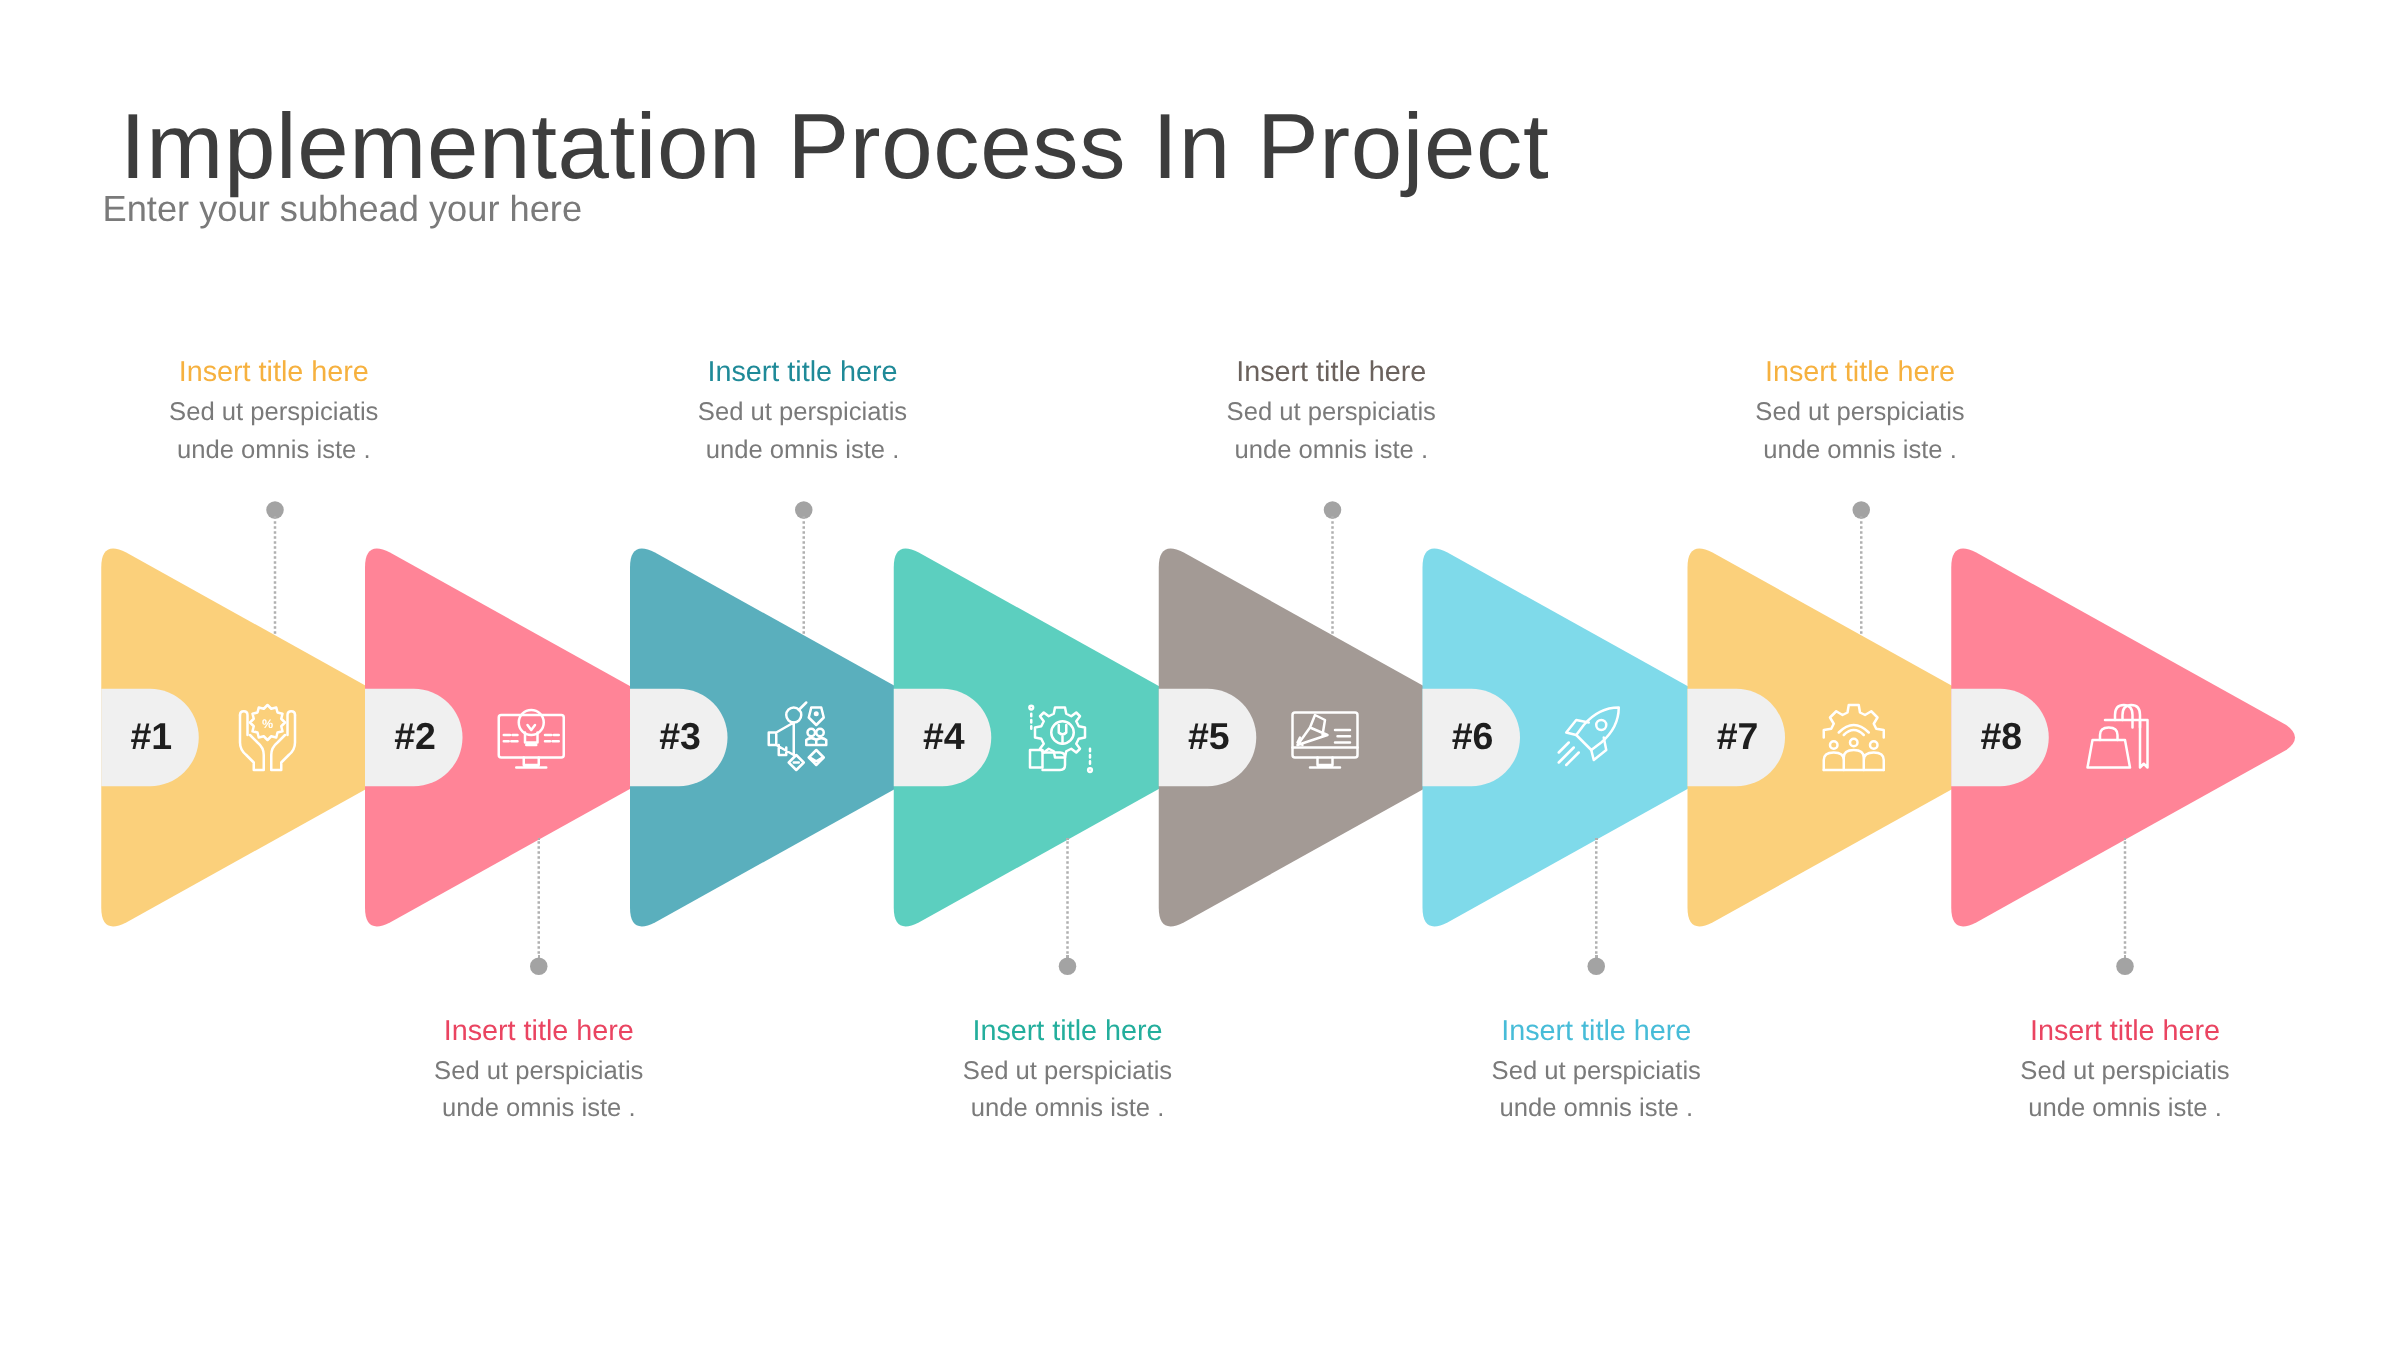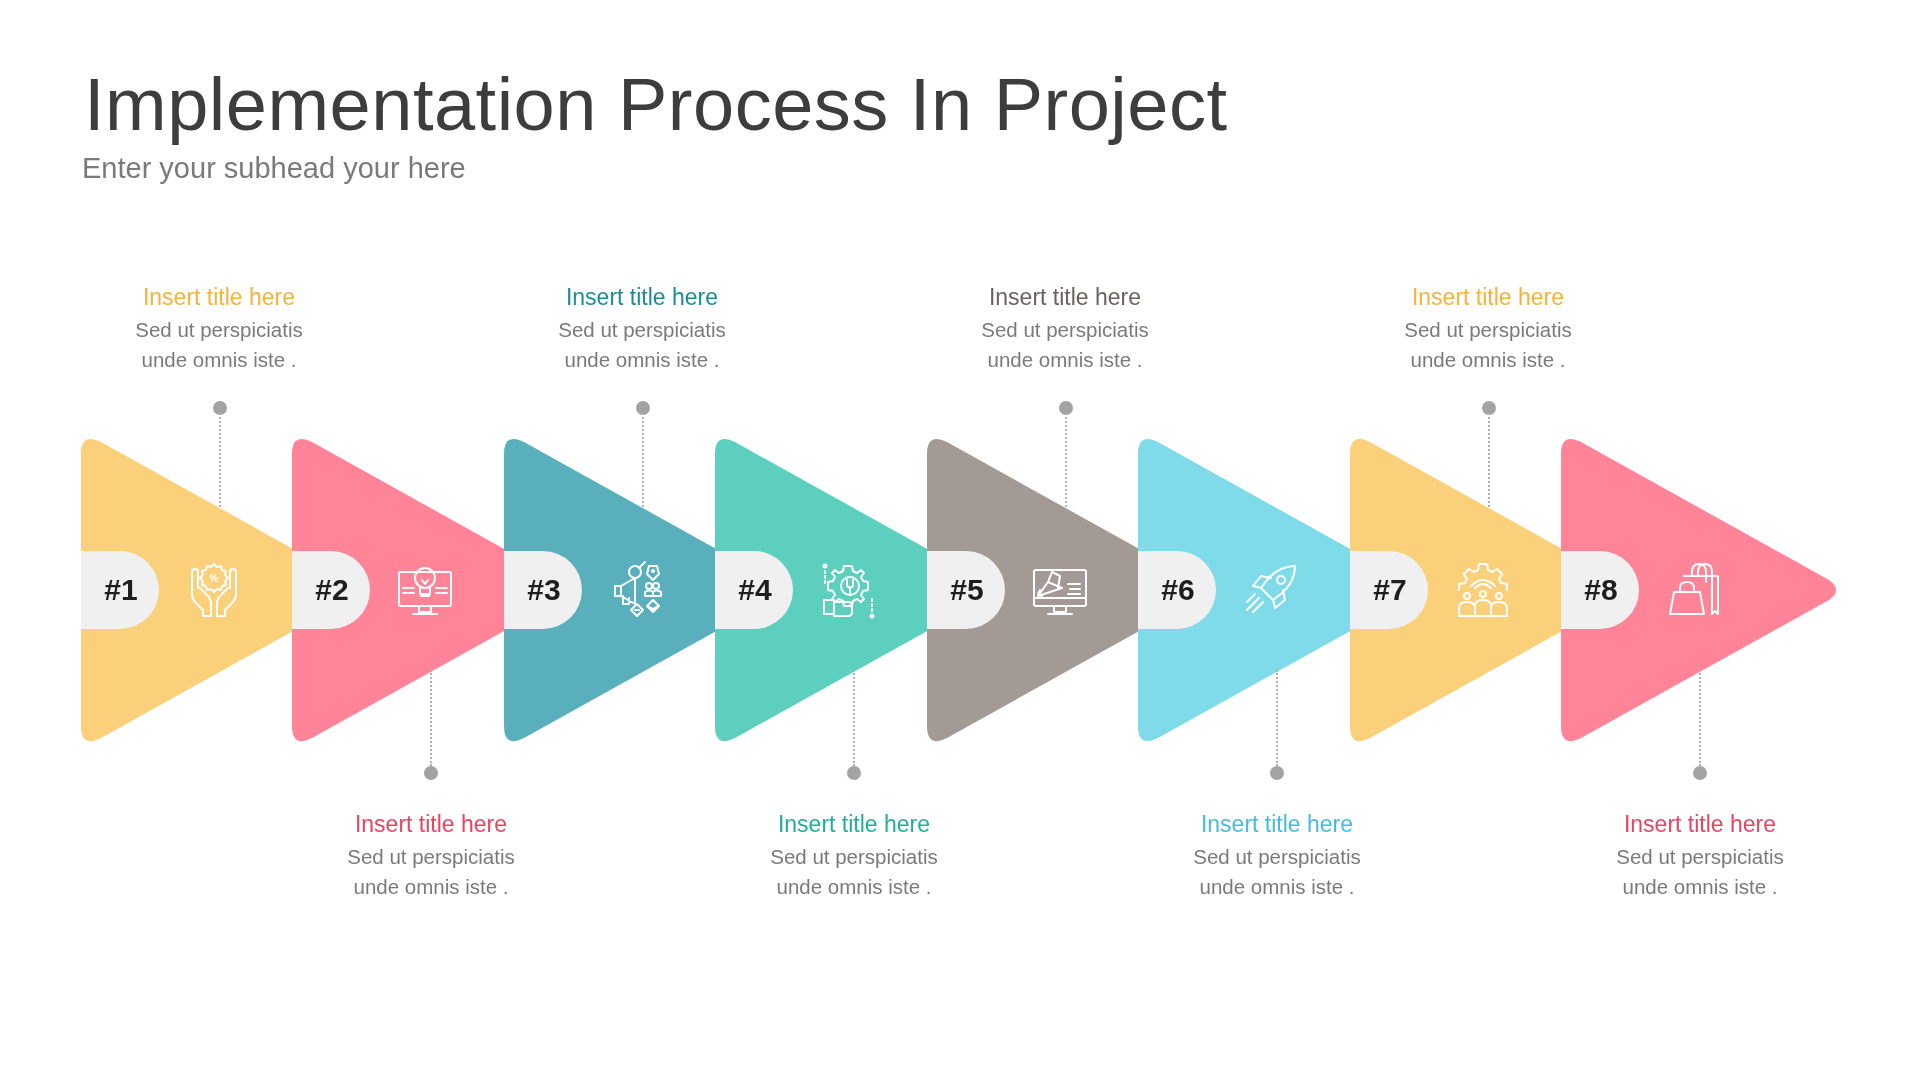--- a/index.html
+++ b/index.html
@@ -1,17 +1,17 @@
 <!DOCTYPE html>
 <html><head>
 <meta charset="utf-8">
 <style>
   html, body { margin: 0; padding: 0; background: #ffffff; }
   body { width: 1920px; height: 1080px; position: relative; overflow: hidden; font-family: "Liberation Sans", "DejaVu Sans", sans-serif; }
-  .page-title { position: absolute; left: 80px; top: 58px; font-size: 74px; color: #3d3d3d; font-weight: normal; margin: 4px; letter-spacing: 0.5px; white-space: nowrap; }
+  .page-title { position: absolute; left: 80px; top: 58px; font-size: 74px; color: #3d3d3d; font-weight: normal; margin: 16px; letter-spacing: 0.5px; white-space: nowrap; }
   .page-subtitle { position: absolute; left: 82px; top: 152px; font-size: 29px; color: #7a7a7a; margin: 0; white-space: nowrap; }
   .diagram { position: absolute; left: 0; top: 0; width: 1920px; height: 880px; }
   .step { position: absolute; top: 432px; width: 277px; height: 316px; }
   .step svg.tri { position: absolute; left: 0; top: 0; width: 277px; height: 316px; overflow: visible; }
   .pill { position: absolute; left: 0; top: 119px; width: 78px; height: 78px; background: #f0f0f0; border-radius: 0 39px 39px 0; display: flex; align-items: center; justify-content: center; }
   .pill span { font-family: "Liberation Sans", sans-serif; font-weight: bold; font-size: 30px; color: #1e1e1e; padding-left: 2px; }
   .step-icon { position: absolute; left: 103px; top: 128px; width: 60px; height: 60px; }
   .step-icon svg { width: 60px; height: 60px; display: block; }
   .connector { position: absolute; width: 14px; }
   .connector .dot { position: absolute; left: 0; width: 14px; height: 14px; border-radius: 50%; background: #a3a3a3; }

